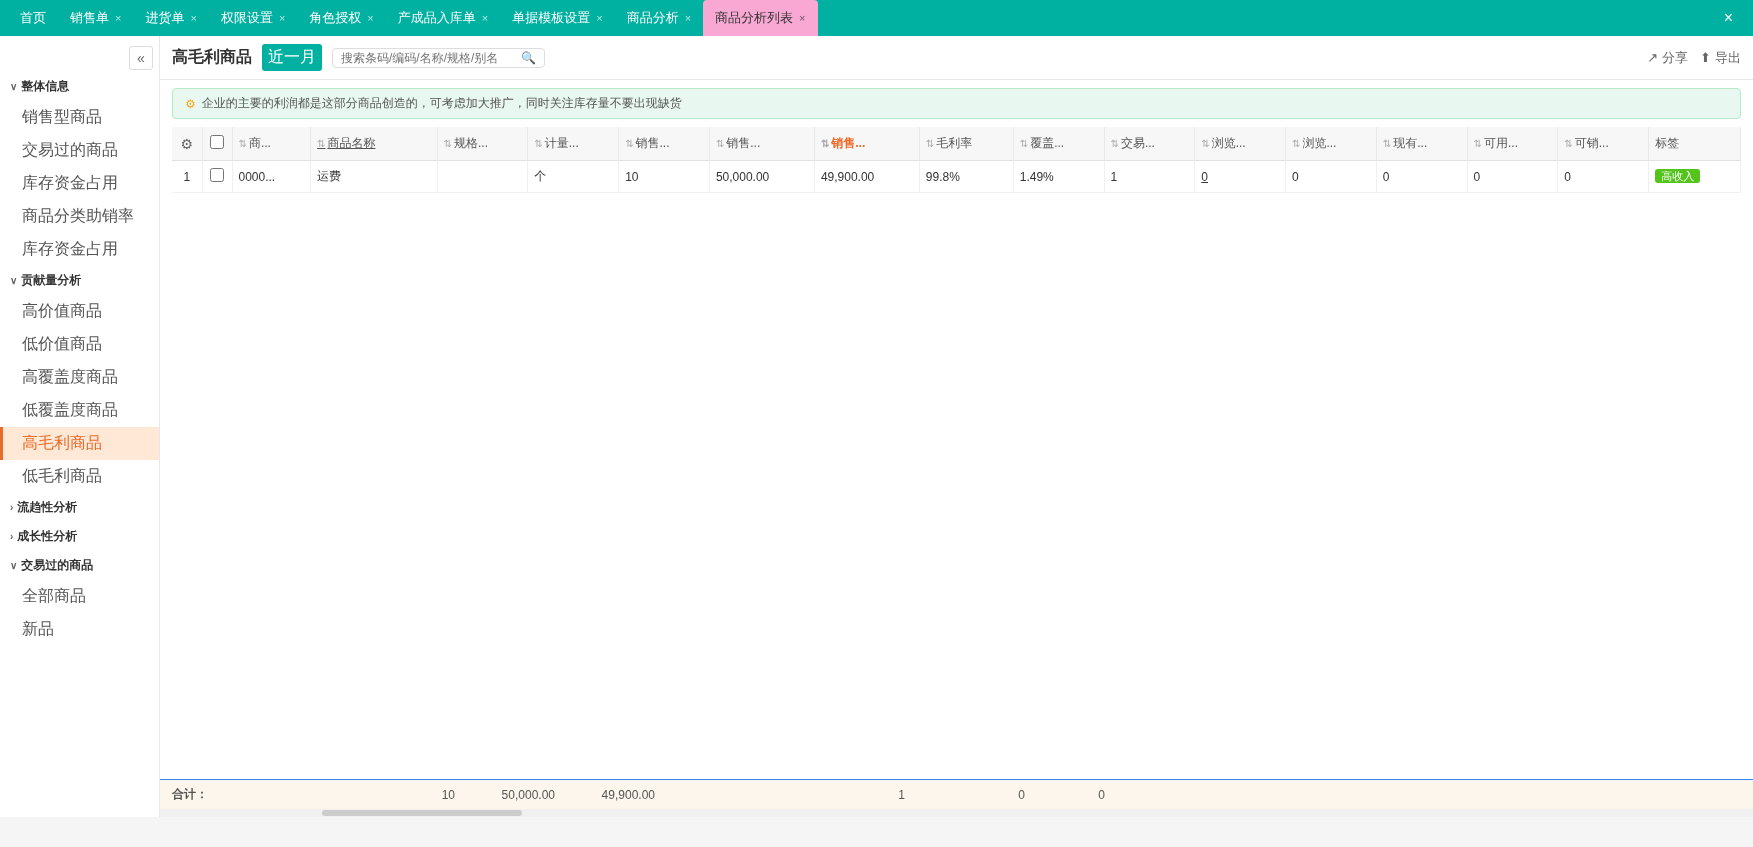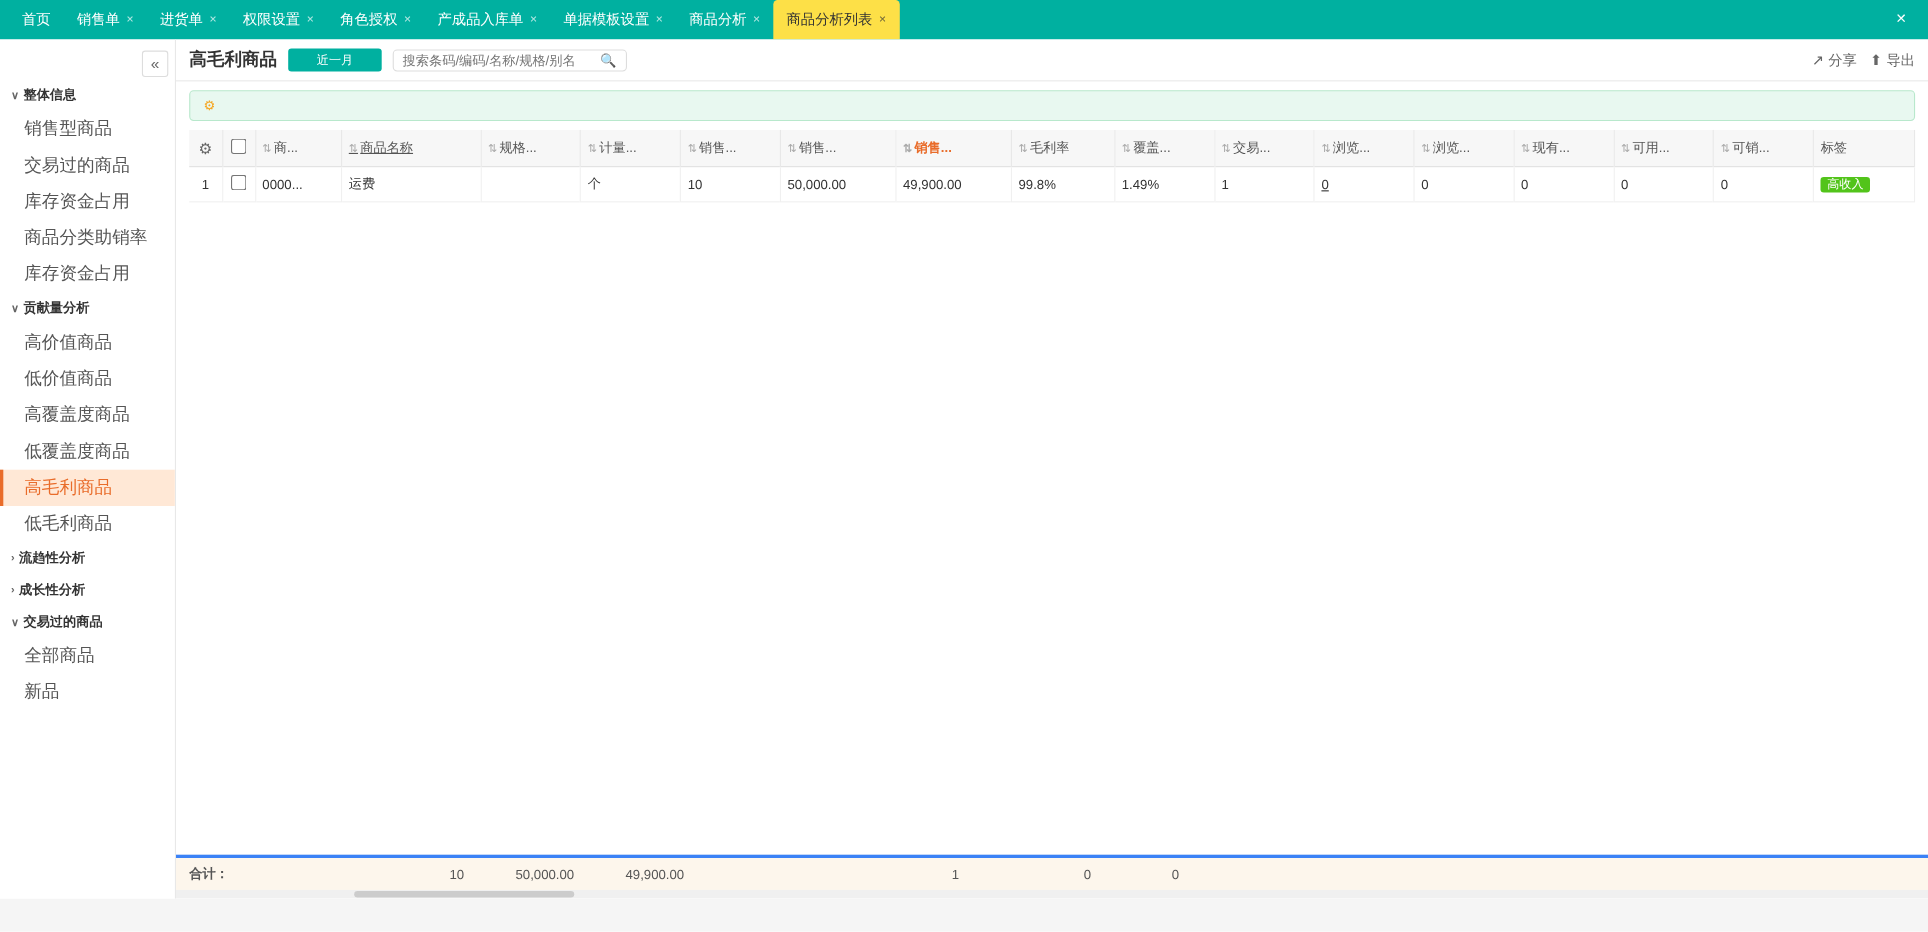--- a/index.html
+++ b/index.html
@@ -19,21 +19,21 @@
       padding: 0 12px;
       height: 40px;
       display: flex;
       align-items: center;
       cursor: pointer;
       white-space: nowrap;
       font-size: 13px;
       color: white;
     }
     .top-nav-item.active {
-      background: #fde047;
+      background: #f9a8d4;
       color: #333;
       border-radius: 4px 4px 0 0;
       height: 36px;
     }
     .top-nav-item .close-btn {
       margin-left: 6px;
       font-size: 11px;
       opacity: 0.7;
       cursor: pointer;
     }
@@ -120,23 +120,23 @@
     }
     .page-title {
       font-size: 16px;
       font-weight: bold;
       color: #333;
     }
     .filter-btn {
       background: #00b0a0;
       color: white;
       border: none;
-      padding: 3px 26px;
+      padding: 3px 6px;
       border-radius: 3px;
-      font-size: 11px;
+      font-size: 16px;
       cursor: pointer;
     }
     .search-box {
       display: flex;
       align-items: center;
       border: 1px solid #ddd;
       border-radius: 4px;
       padding: 2px 8px;
       min-width: 200px;
     }
@@ -228,25 +228,26 @@
       text-decoration: underline;
       color: #333;
       cursor: pointer;
     }
 
     
     .footer-bar {
       display: flex;
       align-items: center;
       background: #fdf6ec;
-      border-top: 3px solid #3b82f6;
+      border-top: 1px solid #3b82f6;
       padding: 6px 12px;
       font-size: 12px;
       color: #555;
       min-height: 30px;
+      gap: 33px;
     }
     .footer-bar .total-label {
       font-weight: bold;
       margin-right: 20px;
     }
     .footer-cells {
       display: flex;
       flex: 1;
     }
     .footer-cell {
@@ -408,20 +409,21 @@
         </div>
         <div class="action-btn">
           <span>⬆</span>
           <span>导出</span>
         </div>
       </div>
     </div>
 
     <div class="info-bar">
       <span class="info-icon">⚙</span>
+      <span>企业的主要的利润都是这部分商品创造的，可考虑加大推广，同时关注库存量不要出现缺货</span>
     </div>
 
     <div class="table-container">
       <table>
         <thead>
           <tr>
             <th style="width:30px; text-align:center;">
               <span class="settings-icon">⚙</span>
             </th>
             <th style="width:30px; text-align:center;">

